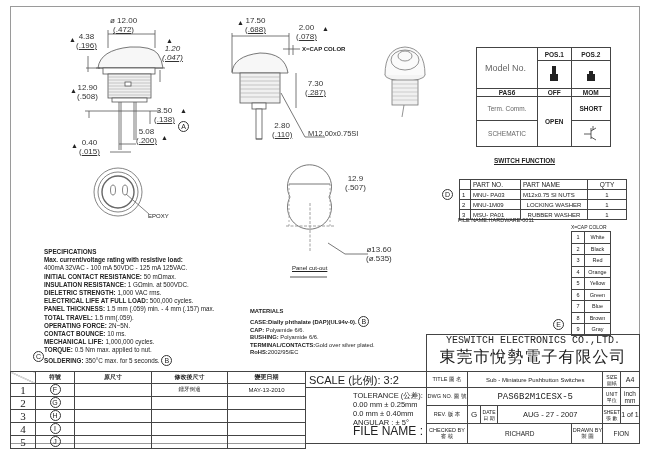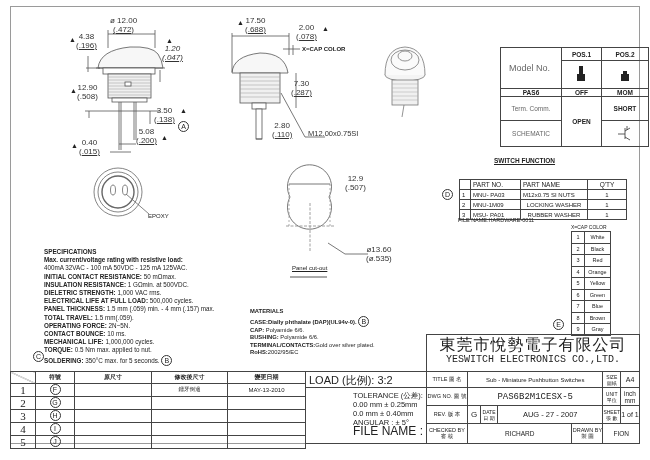--- a/index.html
+++ b/index.html
@@ -130,21 +130,21 @@
 <div class="abs dim" style="left:245px;top:17px;">
   <div>17.50</div>
   <div style="text-decoration:underline">(.688)</div>
 </div>
 <div class="abs dim" style="left:296px;top:24px;">
   <div>2.00</div>
   <div style="text-decoration:underline">(.078)</div>
 </div>
 <div class="abs tri" style="left:322px;top:25px;">▲</div>
 <div class="abs lbl" style="left:302px;top:46px;">X=CAP COLOR</div>
-<div class="abs dim" style="left:291px;top:80px;">
+<div class="abs dim" style="left:305px;top:80px;">
   <div>7.30</div>
   <div style="text-decoration:underline">(.287)</div>
 </div>
 <div class="abs dim" style="left:272px;top:122px;">
   <div>2.80</div>
   <div style="text-decoration:underline">(.110)</div>
 </div>
 <div class="abs dim" style="left:308px;top:130px;font-size:7.5px;">M12.00x0.75SI</div>
 
 <svg width="650" height="460" style="left:0;top:0;">
@@ -193,21 +193,21 @@
 <div class="abs dim" style="left:345px;top:175px;">
   <div>12.9</div>
   <div>(.507)</div>
 </div>
 <div class="abs dim" style="left:366px;top:246px;">
   <div>ø13.60</div>
   <div>(ø.535)</div>
 </div>
 <div class="abs" style="left:292px;top:265px;font-size:6px;text-decoration:underline;">Panel cut-out</div>
 
-<table class="abs sw" style="left:500px;top:47px;width:149px;">
+<table class="abs sw" style="left:476px;top:47px;width:135px;">
   <tbody>
       <tr style="height:13px;">
     <td rowspan="2" style="width:52px;font-size:9px;color:#666;font-weight:normal;text-align:left;padding-left:8px;">Model No.</td>
     <td style="font-weight:bold;">POS.1</td>
     <td style="font-weight:bold;">POS.2</td>
   </tr>
   <tr style="height:28px;">
     <td><svg width="10" height="16" style="position:relative">
             <rect x="3" y="0" width="4" height="9" fill="#222"></rect>
             <rect x="1" y="8" width="8" height="7" fill="#222"></rect>
@@ -385,26 +385,26 @@
     <td style="font-family:'Liberation Serif',serif;font-size:11px;">5</td>
     <td><span class="circ">J</span></td>
     <td></td>
         <td></td>
         <td></td>
   </tr>
 </tbody>
   </table>
 
 <div class="abs" style="left:426px;top:334px;width:214px;height:37px;border:1px solid #444;border-bottom:none;box-sizing:border-box;text-align:center;">
+  <div style="font-family:'Liberation Mono',monospace;font-size:10px;line-height:12px;color:#222;">YESWITCH ELECTRONICS CO.,LTD.</div>
   <div style="font-family:'DejaVu Serif',serif;font-size:16px;line-height:19px;letter-spacing:1px;color:#222;">東莞市悅勢電子有限公司</div>
-  <div style="font-family:'Liberation Mono',monospace;font-size:10px;line-height:12px;color:#222;">YESWITCH ELECTRONICS CO.,LTD.</div>
 </div>
 
 <div class="abs" style="left:306px;top:371px;width:120px;height:73px;border-top:1px solid #444;border-bottom:1px solid #444;box-sizing:border-box;">
-  <div style="font-size:11px;line-height:14px;padding:1px 0 0 3px;border-bottom:1px solid #444;height:14px;white-space:nowrap;">LOAD (比例): 3:2</div>
+  <div style="font-size:11px;line-height:14px;padding:1px 0 0 3px;border-bottom:1px solid #444;height:14px;white-space:nowrap;">SCALE (比例): 3:2</div>
   <div style="font-size:7.5px;line-height:9px;padding:3px 0 0 3px;margin-left:44px;">
     <div>TOLERANCE (公差):</div>
     <div>0.00  mm ± 0.25mm</div>
     <div>0.0   mm ± 0.40mm</div>
     <div>ANGULAR : ± 5°</div>
     <div style="font-size:12px;">FILE NAME :</div>
   </div>
 </div>
 
 <table class="abs tb" style="left:426px;top:371px;width:214px;height:73px;">

